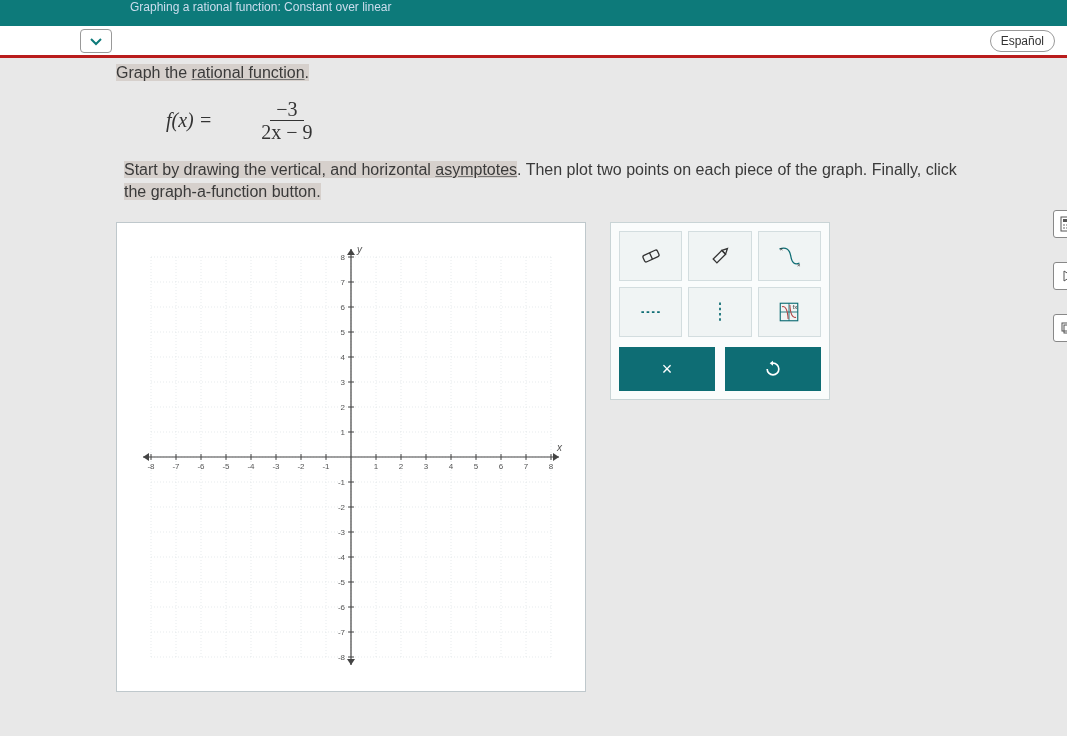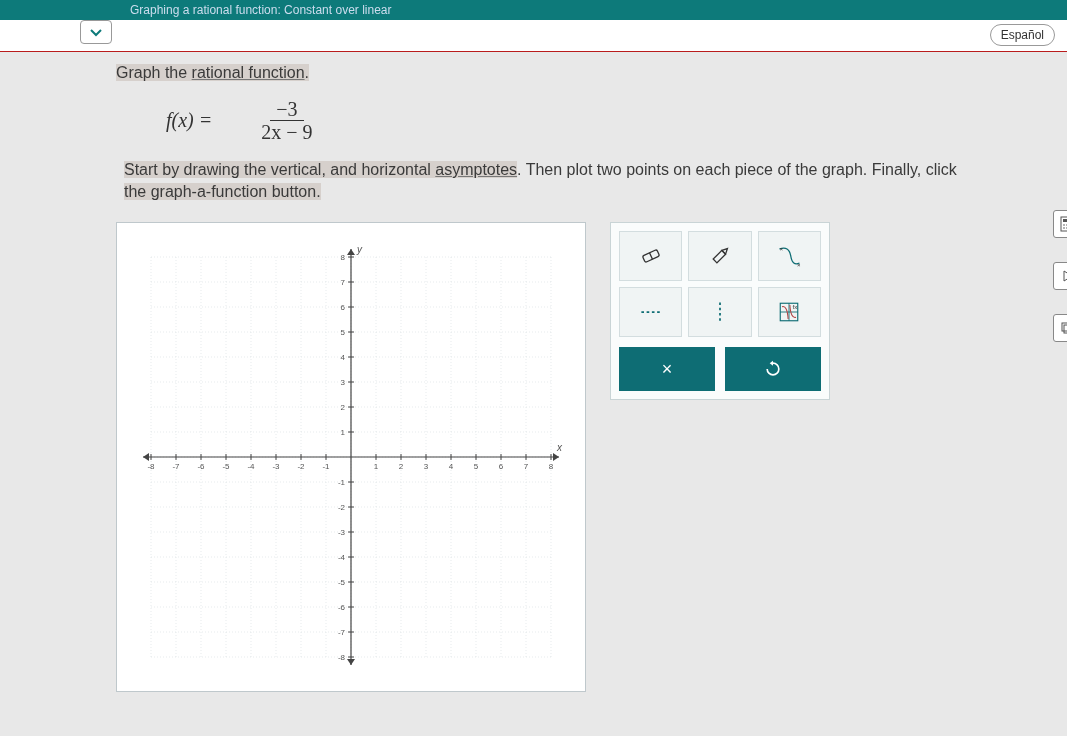--- a/index.html
+++ b/index.html
@@ -1,22 +1,22 @@
 <!DOCTYPE html>
 <html><head>
 <meta charset="utf-8">
 <style>
 *{box-sizing:border-box;margin:0;padding:0;}
 body{font-family:Arial,Helvetica,sans-serif;background:#e8e8e8;width:1067px;height:736px;overflow:hidden;position:relative;}
-.topbar{background:#0d7a7a;height:20px;padding-left:130px;color:#cde;font-size:12px;line-height:14px;display:flex;align-items:center;}
-.header-row{height:32px;background:#fff;position:relative;border-bottom:1px solid #b91c1c;display:flex;align-items:flex-start;}
+.topbar{background:#0d7a7a;height:26px;padding-left:130px;color:#cde;font-size:12px;line-height:14px;display:flex;}
+.header-row{height:32px;background:#fff;position:relative;border-bottom:3px solid #b91c1c;display:flex;align-items:center;}
 .expand-btn{width:32px;height:24px;border:1px solid #999;border-radius:4px;display:flex;align-items:center;justify-content:center;margin-left:80px;cursor:pointer;}
 .espanol{position:absolute;right:12px;top:4px;font-size:12px;border:1px solid #999;border-radius:12px;padding:3px 10px;color:#333;background:#fff;}
 .content{padding:0 30px 0 116px;position:relative;}
-.instr1{margin-top:12px;font-size:16px;color:#3a3a3a;}
+.instr1{margin-top:6px;font-size:16px;color:#3a3a3a;}
 .ul{text-decoration:underline;text-decoration-color:#777;}
 .hl{background:#d6d0cc;display:inline;}
 .eq-wrap{margin:16px 0 16px 50px;font-family:"Times New Roman",serif;font-size:20px;color:#333;display:flex;align-items:center;gap:41px;}
 .fx{font-style:italic;}
 .frac{display:inline-flex;flex-direction:column;align-items:center;margin-left:6px;line-height:1.1;}
 .frac .num{border-bottom:1.5px solid #333;padding:0 6px;text-align:center;}
 .frac .den{padding:0 2px;}
 .instr2{font-size:16px;color:#3a3a3a;line-height:1.35;margin-left:8px;}
 .workspace{margin-top:20px;display:flex;gap:24px;position:relative;}
 .graph-box{width:470px;height:470px;border:1px solid #bfc8cc;background:#fff;padding:16px;position:relative;}

